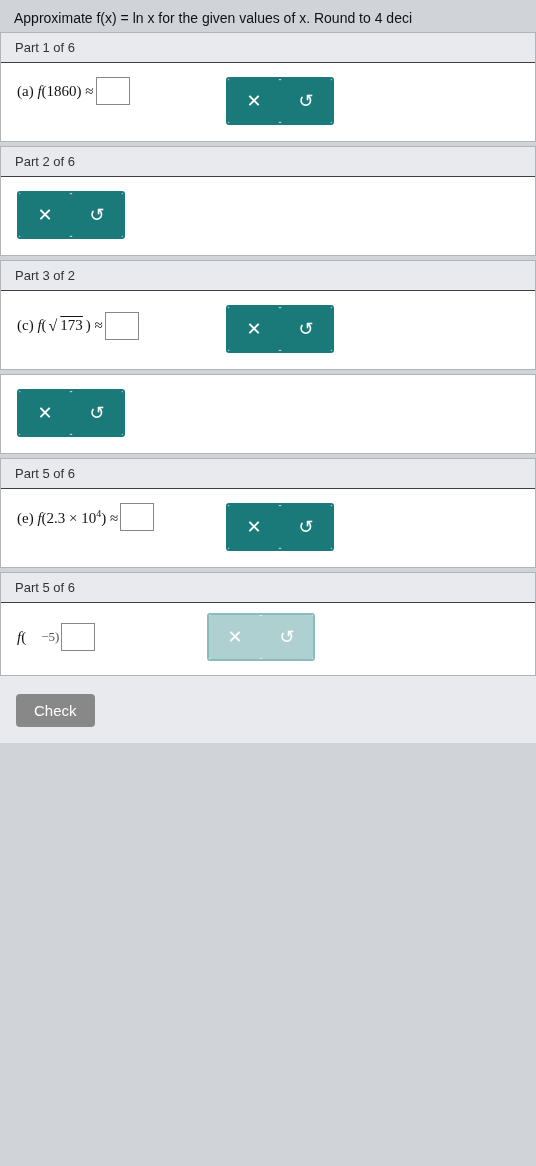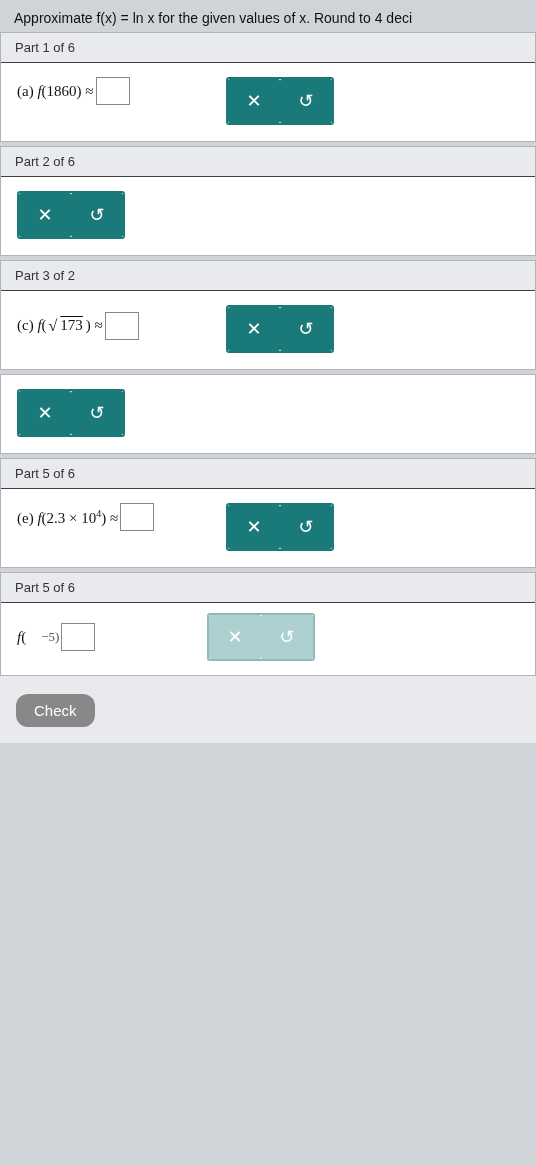--- a/index.html
+++ b/index.html
@@ -113,21 +113,21 @@
     }
 
     .check-btn {
       background: #888;
       color: #fff;
       border: none;
       padding: 8px 18px;
       font-size: 15px;
       font-family: Arial, sans-serif;
       cursor: pointer;
-      border-radius: 12px;
+      border-radius: 4px;
       margin-top: 8px;
     }
 
     .part6-body {
       background: #fff;
       padding: 10px 16px 14px 16px;
       display: flex;
       align-items: center;
       gap: 10px;
     }

